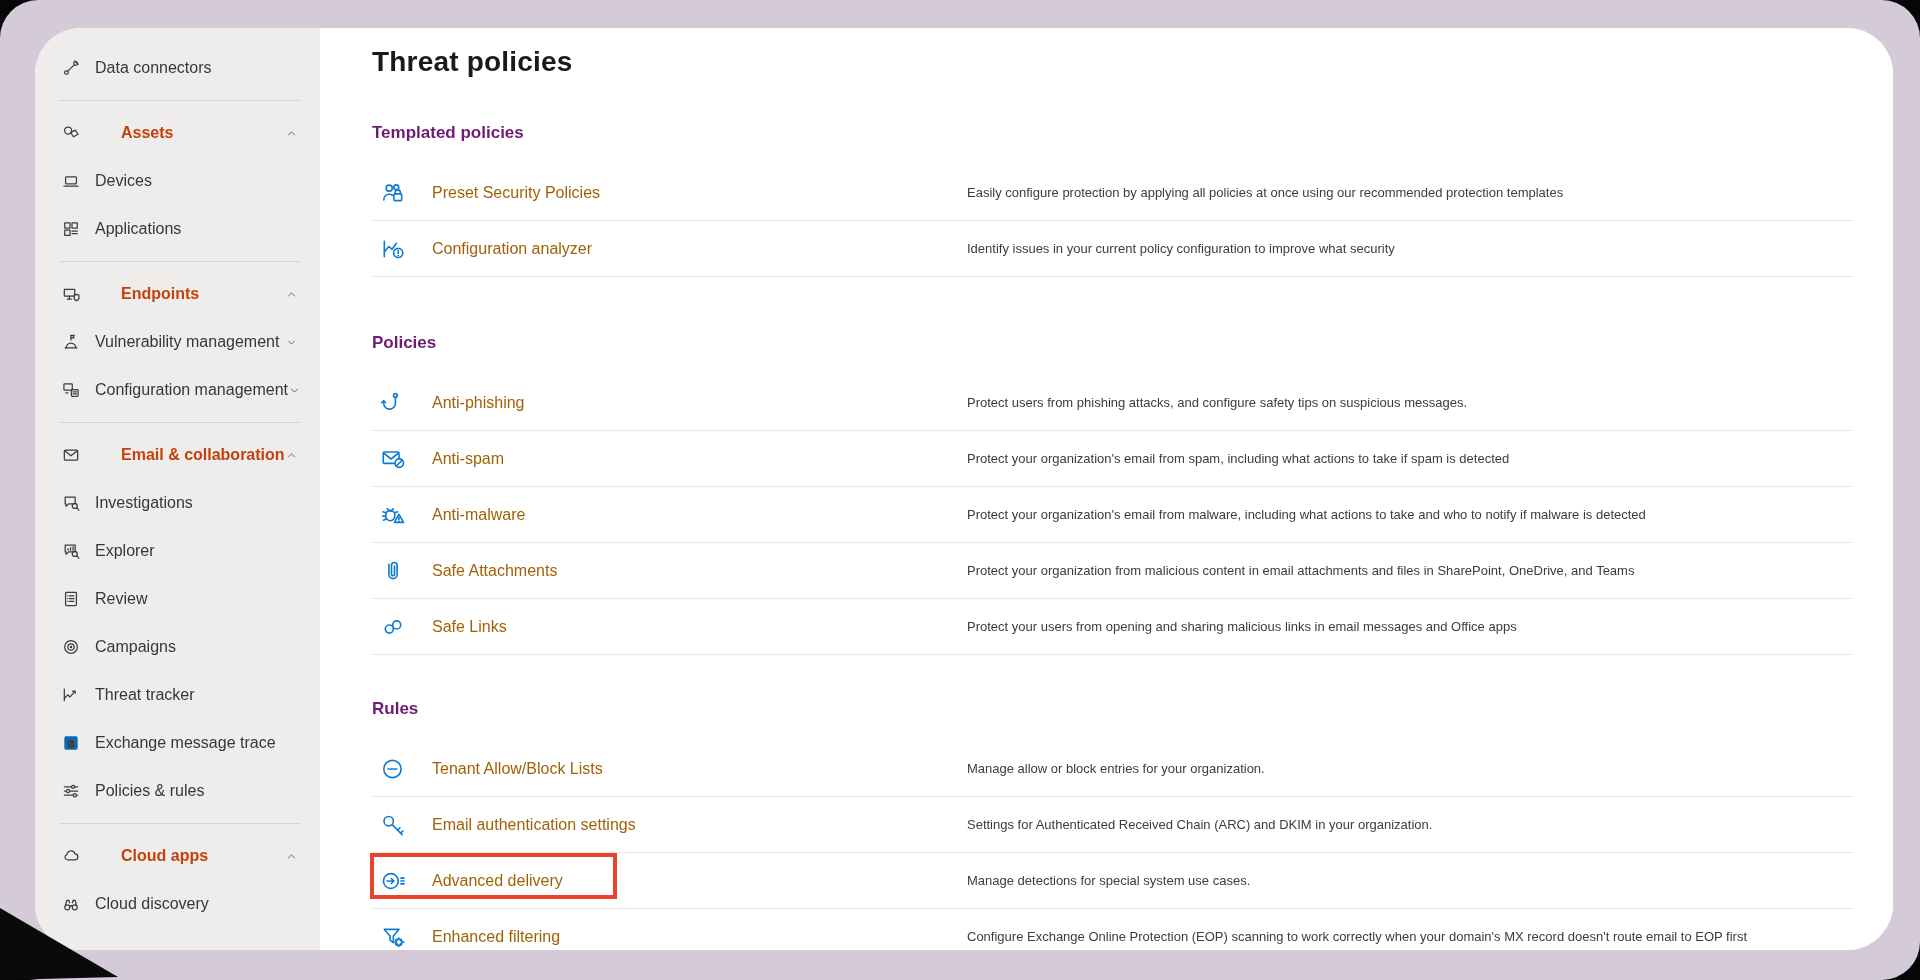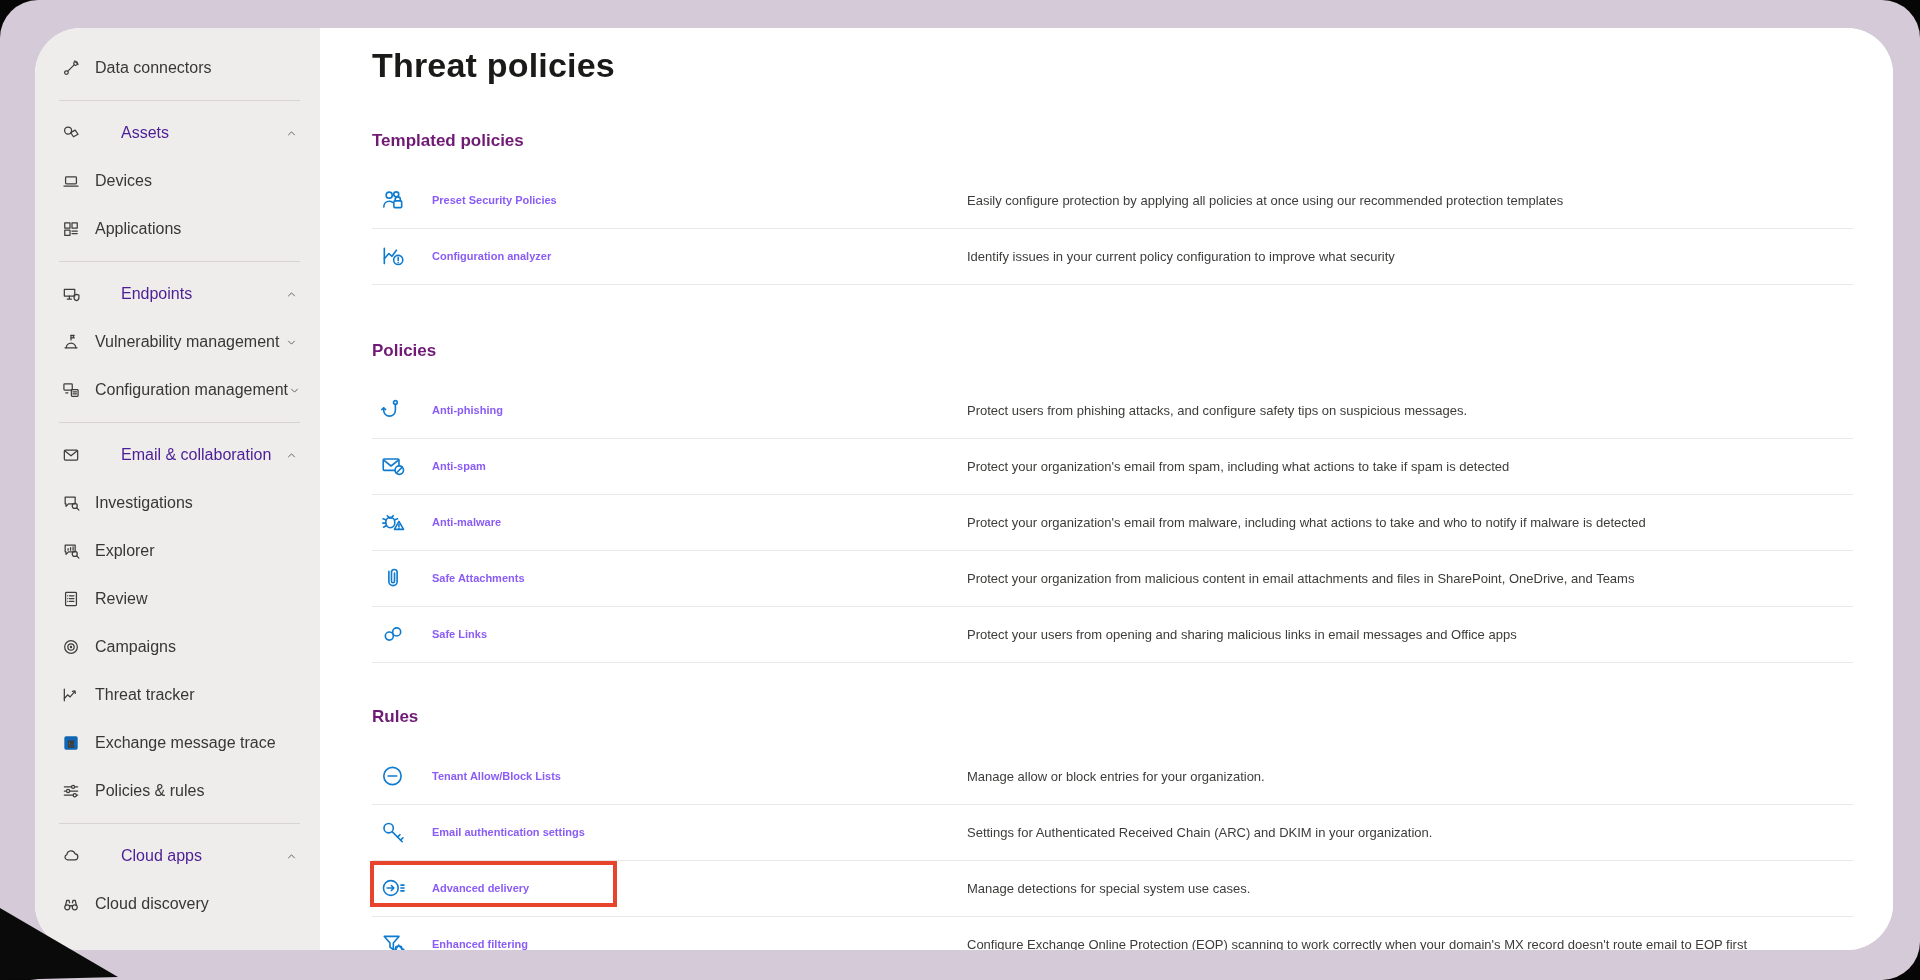--- a/index.html
+++ b/index.html
@@ -8,34 +8,34 @@
   .bg{position:absolute;inset:0;background:#d5cbd8;border-radius:38px;}
   .cursor-wedge{position:absolute;left:0;top:908px;width:118px;height:72px;
        background:#0a0a0a;clip-path:polygon(0 0,100% 96%,0 100%);z-index:2;}
   .window{position:absolute;left:35px;top:28px;width:1858px;height:922px;
        background:#ffffff;border-radius:46px;overflow:hidden;display:flex;z-index:1;}
   
   .sidebar{width:285px;flex-shrink:0;background:#efedec;padding-top:16px;box-sizing:border-box;}
   .side-item{height:48px;display:flex;align-items:center;padding:0 22px 0 26px;cursor:pointer;}
   .side-item .icon{width:20px;height:20px;color:#3f3d3b;flex-shrink:0;}
   .side-item .lbl{margin-left:14px;font-size:16px;color:#38;color:#383735;white-space:nowrap;}
-  .side-item.section .lbl{font-weight:400;color:#4c1d95;margin-left:40px;}
+  .side-item.section .lbl{font-weight:700;color:#c2410c;margin-left:40px;}
   .side-item .chev{margin-left:auto;width:13px;height:13px;color:#484644;flex-shrink:0;}
   .side-div{height:1px;background:#d7d4d2;margin:8px 20px 8px 24px;}
   .icon svg{width:100%;height:100%;display:block;}
   
   .main{flex:1;padding:16px 40px 0 52px;box-sizing:border-box;position:relative;background:#fff;}
-  h1{margin:0 0 44px 0;font-size:34px;line-height:1.25;font-weight:700;color:#1b1a19;letter-spacing:.2px;}
+  h1{margin:0 0 44px 0;font-size:28px;line-height:1.25;font-weight:700;color:#1b1a19;letter-spacing:.2px;}
   h2{margin:0 0 22px 0;font-size:17px;font-weight:700;color:#701a75;}
   .section.s2 h2{margin-top:56px;}
   .section.s3 h2{margin-top:44px;}
   .row{display:grid;grid-template-columns:46px 549px 1fr;align-items:center;height:55px;
        border-bottom:1px solid #e9e9e9;position:relative;cursor:pointer;}
   .row .icon{width:26px;height:26px;margin-left:8px;color:var(--accent,#0f7bd0);}
-  .row .rlabel{padding-left:14px;font-size:11px;font-weight:700;color:#8b5cf6;white-space:nowrap;}
+  .row .rlabel{padding-left:14px;font-size:16px;font-weight:400;color:#a16207;white-space:nowrap;}
   .row .rdesc{font-size:13px;color:#3d3c3a;white-space:nowrap;overflow:hidden;}
   .hlbox{position:absolute;left:-2px;top:0;width:247px;height:46px;box-sizing:border-box;
        border:4px solid var(--hl,#e8432c);pointer-events:none;z-index:3;}
 </style>
 </head>
 <body>
 
 <div class="bg"></div>
 <div class="cursor-wedge"></div>
 

